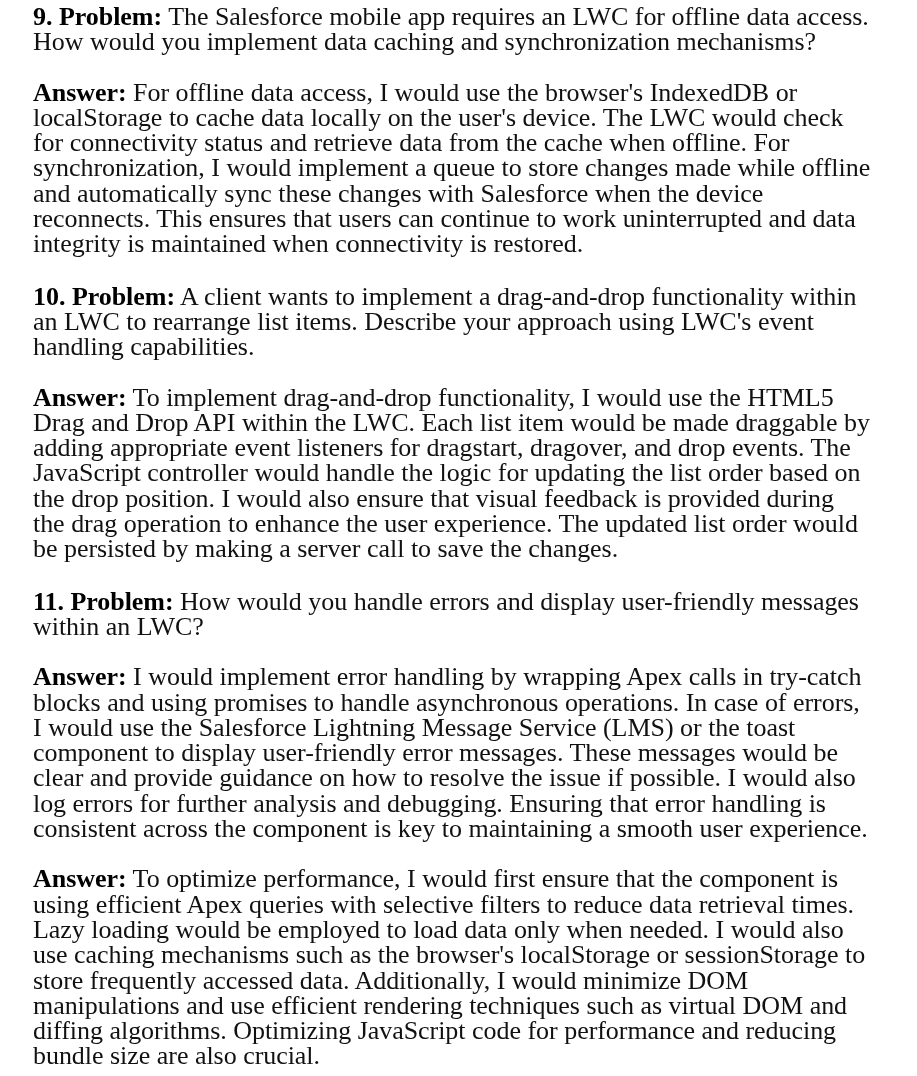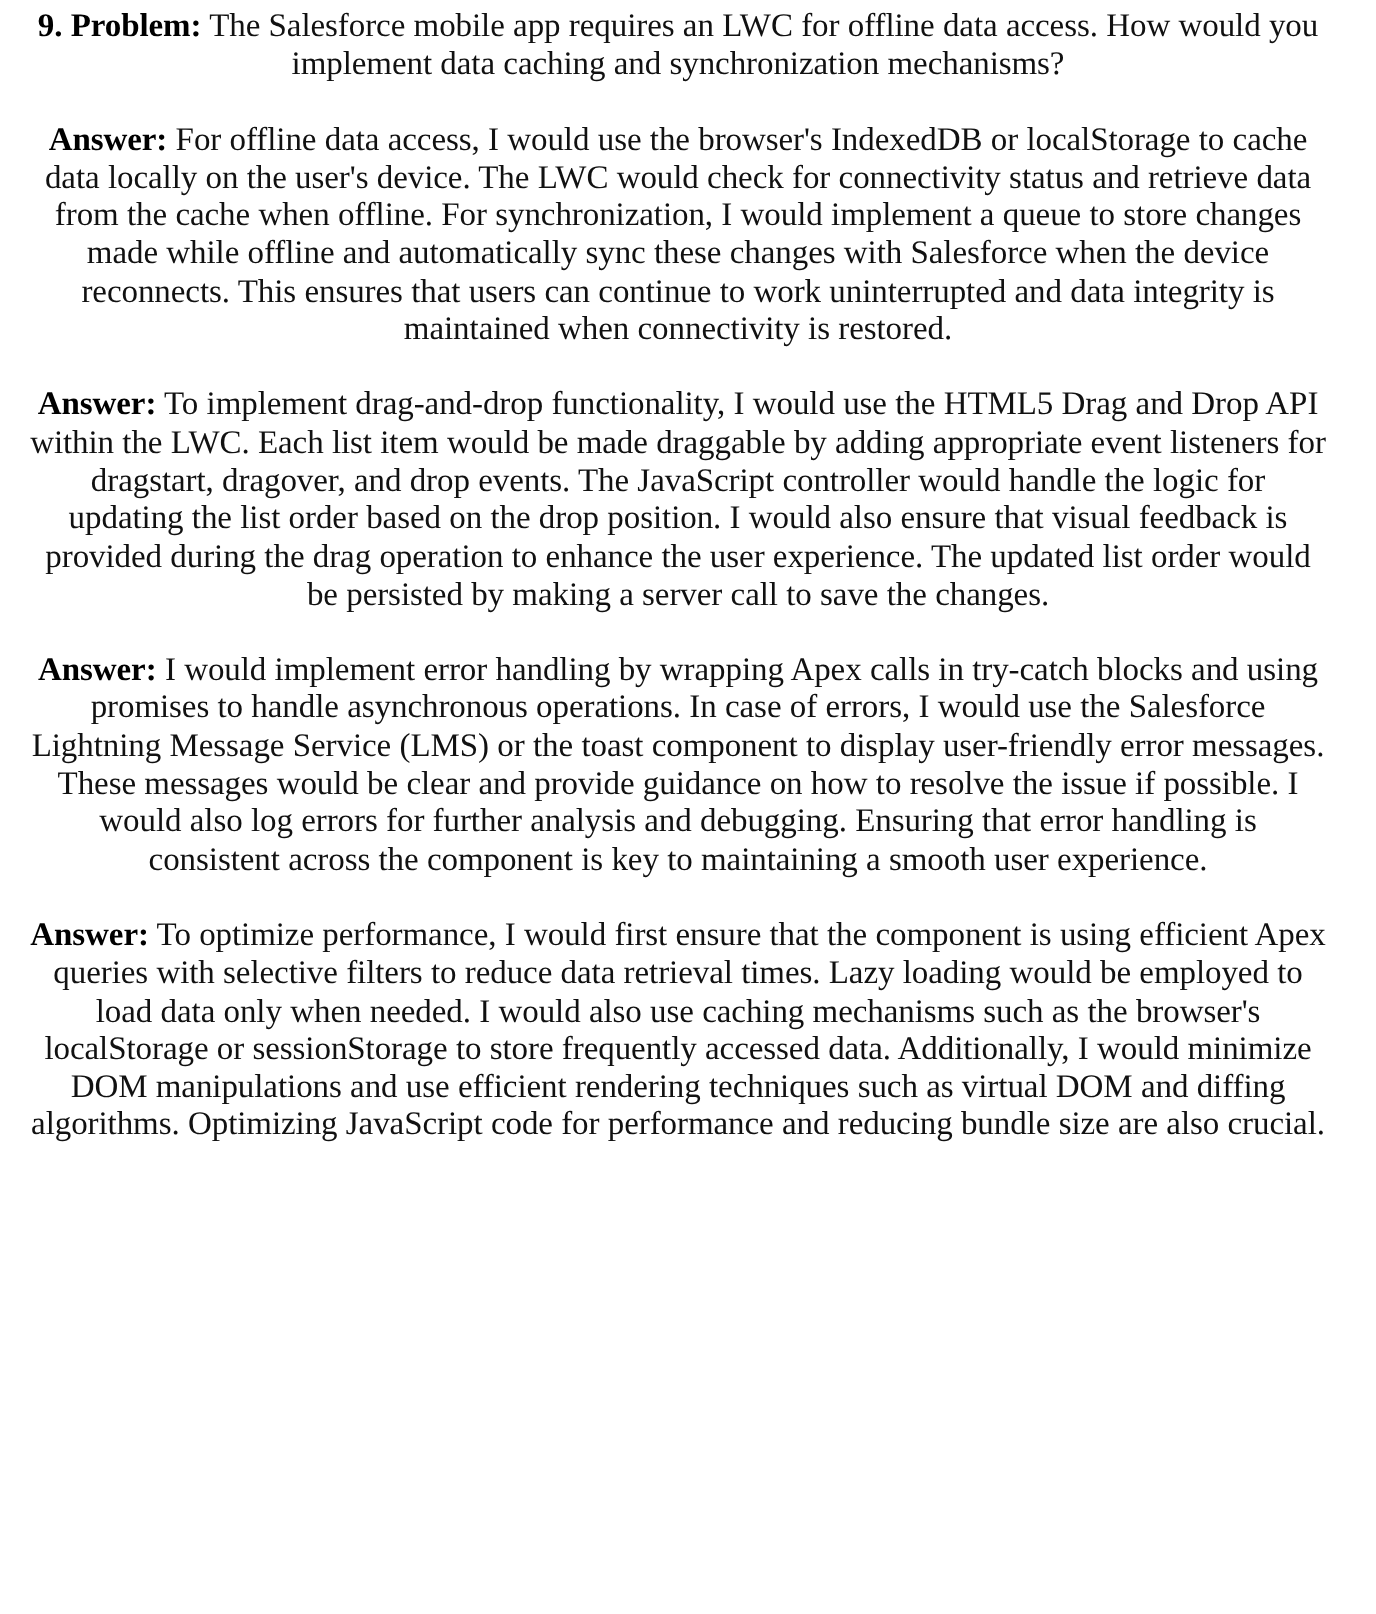--- a/index.html
+++ b/index.html
@@ -20,24 +20,24 @@
     box-sizing: border-box;
     width: 917px;
     height: 1076px;
     padding: 4px 33px 0 20px;
     background: #ffffff;
   }
   .qa-block {
     margin: 0 0 0 0;
   }
   .para {
-    margin: 0;
-    font-size: 22px;
+    margin: 13px;
+    font-size: 26px;
     line-height: 25.3px;
-    text-align: center;
+    text-align: left;
     letter-spacing: -0.05px;
     word-spacing: 0.1px;
     color: #111111;
   }
   .para.question {
     margin-top: 0;
   }
   .para.answer {
     margin-top: 25px;
   }
@@ -56,24 +56,26 @@
 <body>
 
 <div class="page">
 
   <div class="qa-block">
     <p class="para question"><span class="label">9. Problem:</span><span class="body-text"> The Salesforce mobile app requires an LWC for offline data access. How would you implement data caching and synchronization mechanisms?</span></p>
     <p class="para answer"><span class="label">Answer:</span><span class="body-text"> For offline data access, I would use the browser's IndexedDB or localStorage to cache data locally on the user's device. The LWC would check for connectivity status and retrieve data from the cache when offline. For synchronization, I would implement a queue to store changes made while offline and automatically sync these changes with Salesforce when the device reconnects. This ensures that users can continue to work uninterrupted and data integrity is maintained when connectivity is restored.</span></p>
   </div>
 
   <div class="qa-block">
+    <p class="para question"><span class="label">10. Problem:</span><span class="body-text"> A client wants to implement a drag-and-drop functionality within an LWC to rearrange list items. Describe your approach using LWC's event handling capabilities.</span></p>
     <p class="para answer"><span class="label">Answer:</span><span class="body-text"> To implement drag-and-drop functionality, I would use the HTML5 Drag and Drop API within the LWC. Each list item would be made draggable by adding appropriate event listeners for dragstart, dragover, and drop events. The JavaScript controller would handle the logic for updating the list order based on the drop position. I would also ensure that visual feedback is provided during the drag operation to enhance the user experience. The updated list order would be persisted by making a server call to save the changes.</span></p>
   </div>
 
   <div class="qa-block">
+    <p class="para question"><span class="label">11. Problem:</span><span class="body-text"> How would you handle errors and display user-friendly messages within an LWC?</span></p>
     <p class="para answer"><span class="label">Answer:</span><span class="body-text"> I would implement error handling by wrapping Apex calls in try-catch blocks and using promises to handle asynchronous operations. In case of errors, I would use the Salesforce Lightning Message Service (LMS) or the toast component to display user-friendly error messages. These messages would be clear and provide guidance on how to resolve the issue if possible. I would also log errors for further analysis and debugging. Ensuring that error handling is consistent across the component is key to maintaining a smooth user experience.</span></p>
   </div>
 
   <div class="qa-block">
     <p class="para answer"><span class="label">Answer:</span><span class="body-text"> To optimize performance, I would first ensure that the component is using efficient Apex queries with selective filters to reduce data retrieval times. Lazy loading would be employed to load data only when needed. I would also use caching mechanisms such as the browser's localStorage or sessionStorage to store frequently accessed data. Additionally, I would minimize DOM manipulations and use efficient rendering techniques such as virtual DOM and diffing algorithms. Optimizing JavaScript code for performance and reducing bundle size are also crucial.</span></p>
   </div>
 
 </div>
 
 </body></html>

